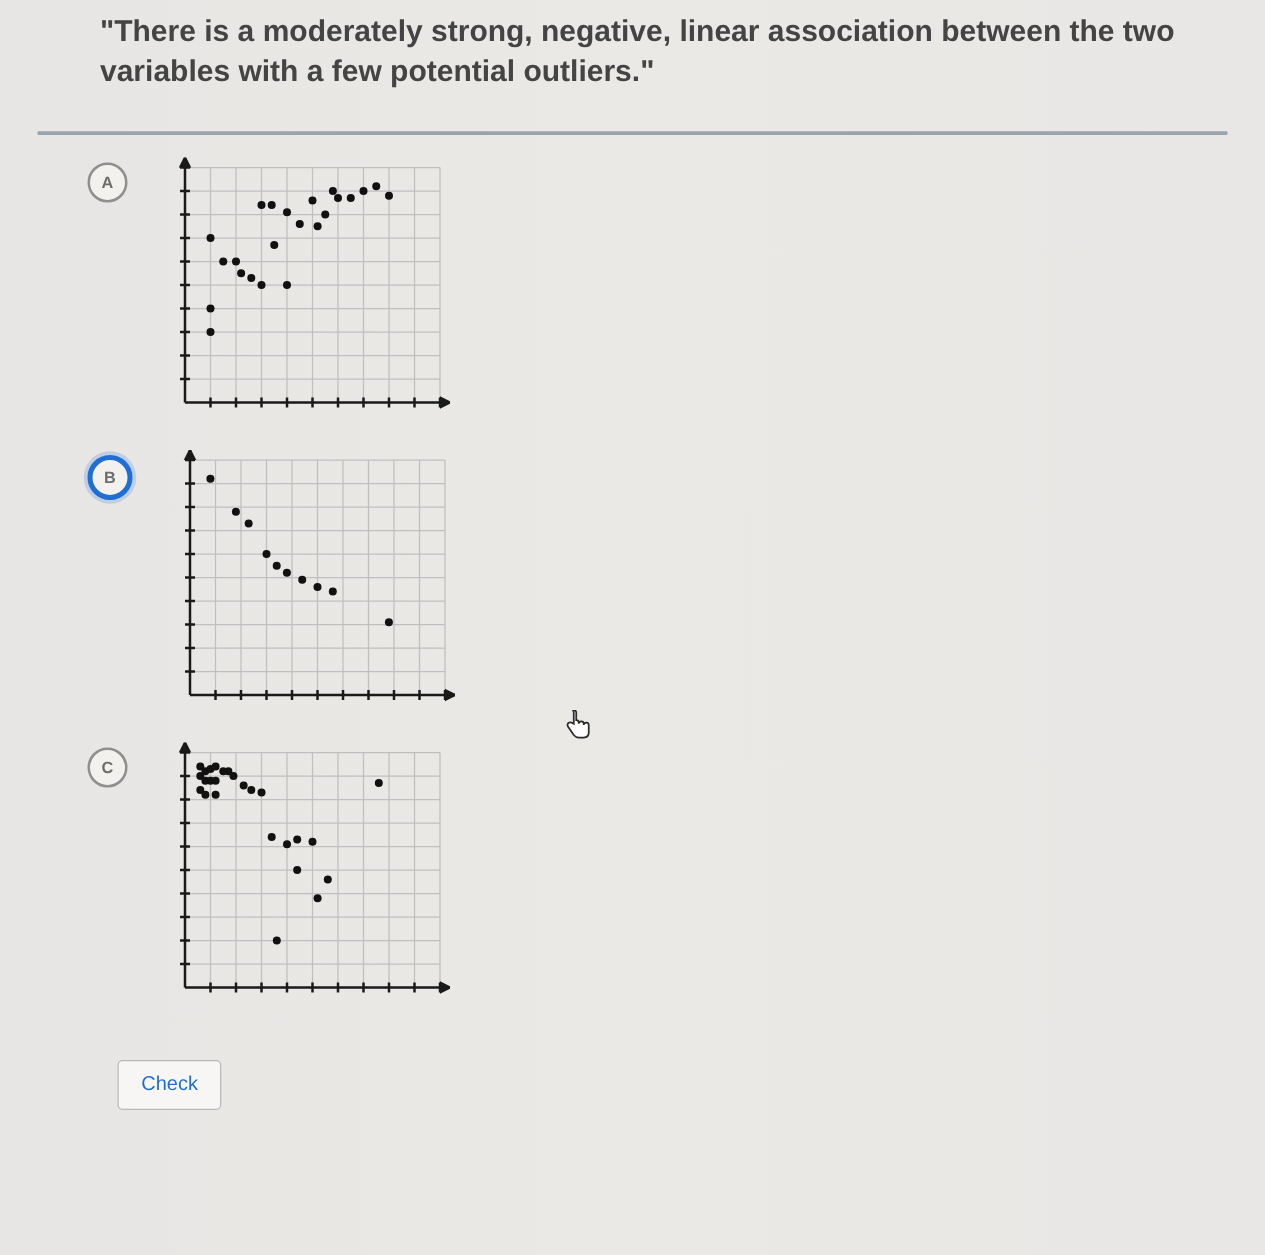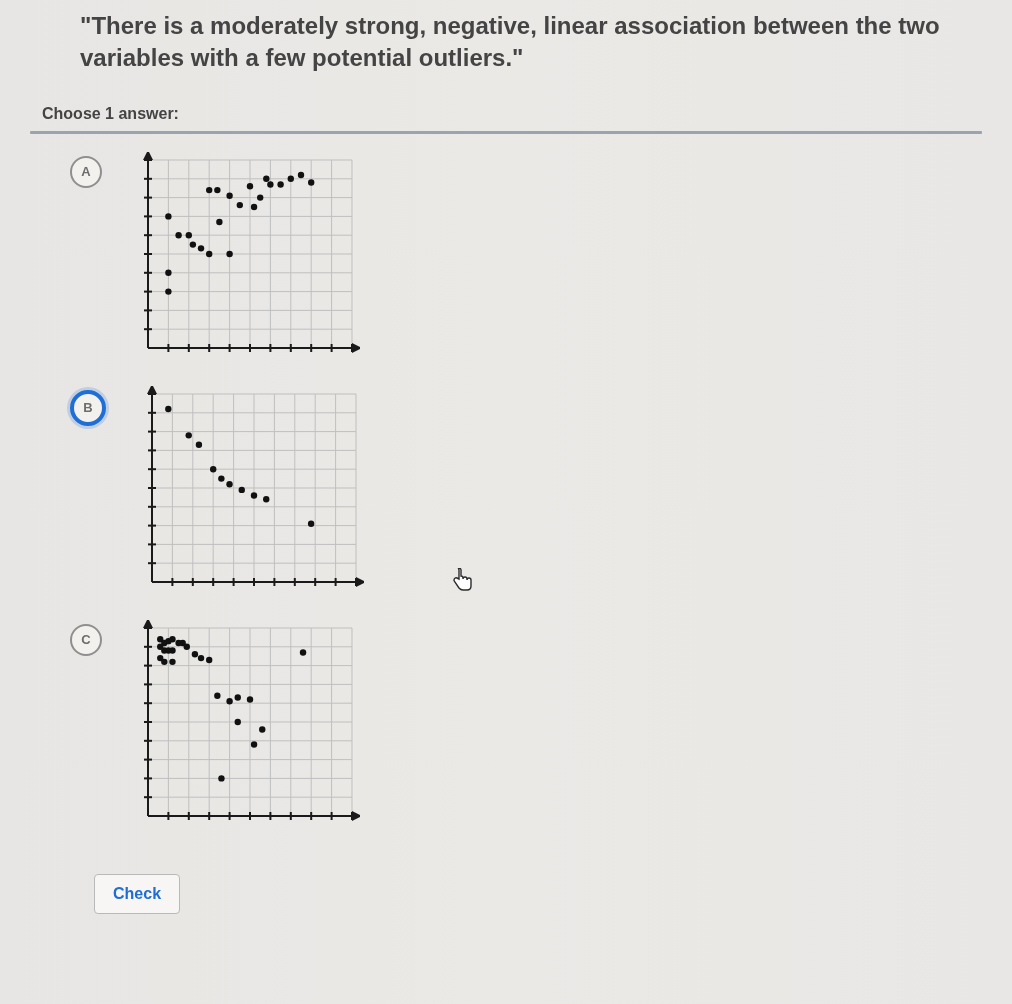--- a/index.html
+++ b/index.html
@@ -10,29 +10,28 @@
   .answers{margin-left:40px}
   .option{display:flex;align-items:flex-start;margin-bottom:14px}
   .radio{width:28px;height:28px;border-radius:50%;border:2px solid #8f8f8f;display:flex;align-items:center;justify-content:center;font-size:13px;font-weight:700;color:#6d6d6d;margin-right:18px;margin-top:4px;flex:0 0 auto;background:#f3f1ee}
   .radio.selected{border:4px solid #1f6ed6;box-shadow:0 0 0 3px rgba(31,110,214,.2)}
   .chart-box{width:240px;height:220px;position:relative}
   svg.chart{width:100%;height:100%}
   .grid line{stroke:#bfbfbf;stroke-width:1}
   .axis line{stroke:#1a1a1a;stroke-width:2}
   .tick line{stroke:#1a1a1a;stroke-width:2}
   .pt{fill:#111}
-  .check-btn{display:inline-block;margin:20px 0 0 64px;padding:10px 18px;border:1px solid #b9b9b9;border-radius:4px;background:#f7f6f4;color:#1f6ed6;font-weight:700;font-size:16px}
+  .check-btn{display:inline-block;margin:20px 0 0 64px;padding:10px 18px;border:1px solid #b9b9b9;border-radius:4px;background:#f7f6f4;color:#1f6ed6;font-weight:400;font-size:16px}
   .cursor{position:absolute;left:452px;top:568px;pointer-events:none}
 </style>
 </head>
 <body>
 
 <div class="wrap">
   <p class="q-text">"There is a moderately strong, negative, linear association between the two variables with a few potential outliers."</p>
-  <div class="choose">Choose 1 answer:</div>
   <div class="divider"></div>
 
   <div class="answers">
 
     <div class="option">
       <div class="radio">A</div>
       <div class="chart-box">
         <svg class="chart" viewBox="0 0 240 220">
             <g class="grid">
               <line x1="48.400000000000006" y1="196" x2="48.400000000000006" y2="8"></line>

